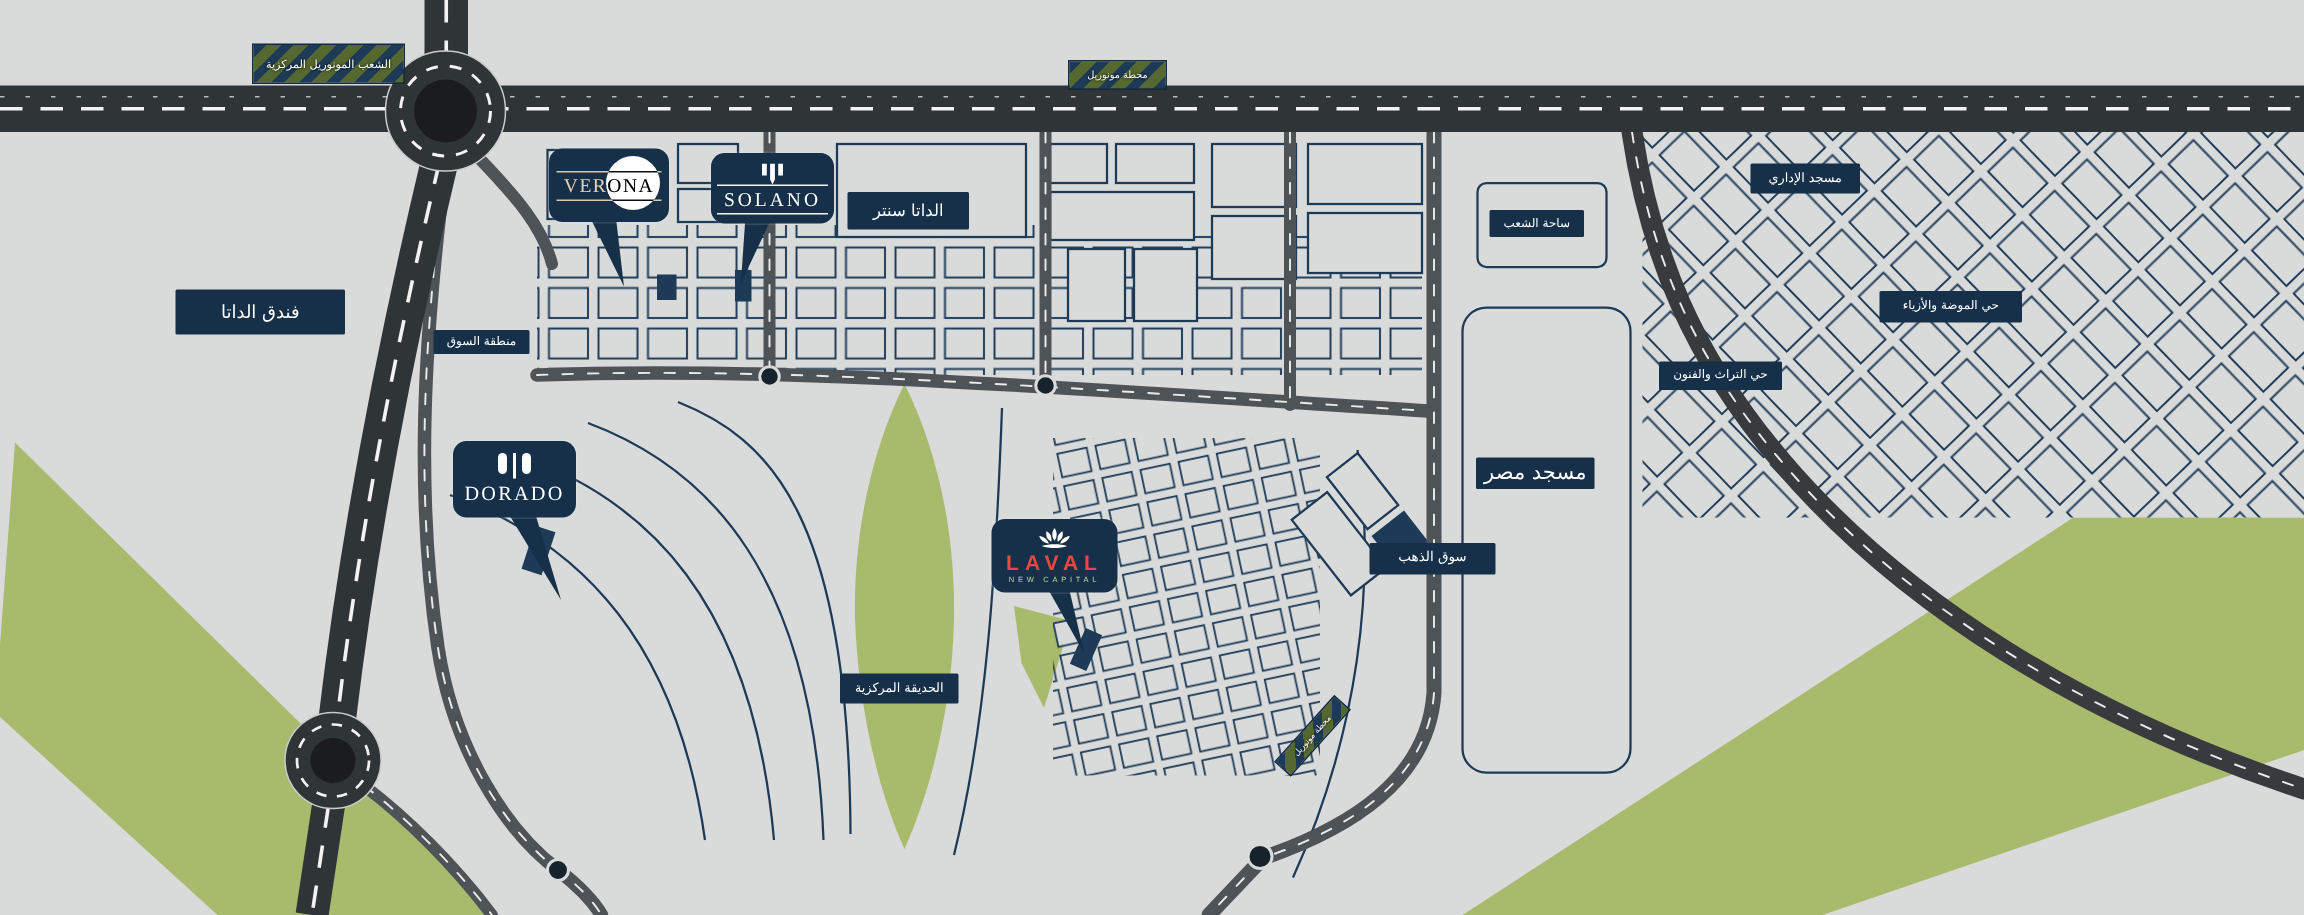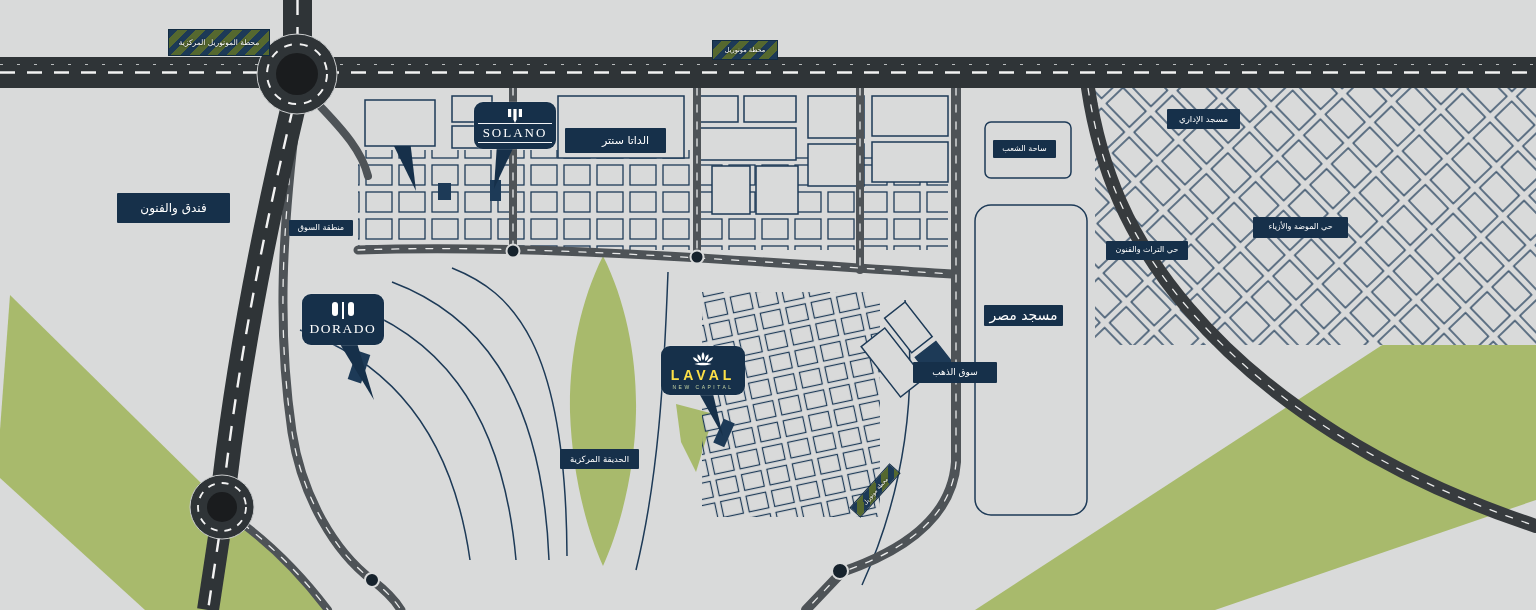--- a/index.html
+++ b/index.html
@@ -18,21 +18,21 @@
        isolation:isolate;box-shadow:0 0 0 1px rgba(255,255,255,.12);}
   .tail{position:absolute;background:#16304a;z-index:4;}
   .ruled{border-top:1px solid rgba(255,255,255,.95);border-bottom:1px solid rgba(255,255,255,.95);
        padding:1px 5px;font-family:"Liberation Serif",serif;font-size:13px;letter-spacing:1px;}
   .moon{position:absolute;width:36px;height:36px;border-radius:50%;background:#fff;
        right:6px;top:5px;z-index:0;}
   .blend{position:relative;z-index:1;mix-blend-mode:difference;}
   .dor-icon{display:flex;gap:4px;align-items:flex-start;height:17px;margin-bottom:2px;position:relative;}
   .dor-bar{width:6px;height:14px;background:#fff;border-radius:3px;}
   .dor-pin{width:2px;height:17px;background:#fff;}
-  .laval-word{font-size:14px;letter-spacing:4px;font-weight:bold;color:#fde047;line-height:1;margin-top:1px;}
+  .laval-word{font-size:14px;letter-spacing:4px;font-weight:bold;color:#ef4444;line-height:1;margin-top:1px;}
   .laval-tag{font-size:5px;letter-spacing:2.5px;color:#c6d4a4;margin-top:2px;}
   .dash{fill:none;stroke:#e9eaea;stroke-width:1.3;stroke-dasharray:7 10;}
   .mdash{fill:none;stroke:#f2f2f2;stroke-width:2.4;stroke-dasharray:15 12;}
 </style>
 </head>
 <body>
 
 <div class="map">
 
 <svg class="canvas" width="1536" height="610" viewBox="0 0 1536 610">
@@ -148,41 +148,45 @@
     <g fill="#16222c" stroke="#d9dada" stroke-width="2">
       <circle cx="513" cy="251" r="6.5"></circle>
       <circle cx="697" cy="257" r="6.5"></circle>
       <circle cx="840" cy="571" r="8"></circle>
       <circle cx="372" cy="580" r="7"></circle>
     </g>
   </g>
 </svg>
 
 <div class="badge" style="left:168px;top:29px;width:100px;height:25px;font-size:7.5px;">
-  <span dir="rtl">محطة المونوريل المركزية</span>
+  <span dir="rtl">الشعب المونوريل المركزية</span>
 </div>
 <div class="badge" style="left:712px;top:40px;width:64px;height:18px;font-size:6.5px;">
   <span dir="rtl">محطة مونوريل</span>
 </div>
 <div class="badge" style="left:845px;top:483px;width:58px;height:13px;font-size:5.5px;transform:rotate(-48deg);">
   <span dir="rtl">محطة مونوريل</span>
 </div>
 
-<div class="lbl" style="left:117px;top:193px;width:113px;height:30px;font-size:12px;" dir="rtl">فندق والفنون</div>
-<div class="lbl" style="left:565px;top:128px;width:81px;height:25px;font-size:11px;padding-left:20px;" dir="rtl">الداتا سنتر</div>
+<div class="lbl" style="left:117px;top:193px;width:113px;height:30px;font-size:12px;" dir="rtl">فندق الداتا</div>
+<div class="lbl" style="left:565px;top:128px;width:81px;height:25px;font-size:11px;" dir="rtl">الداتا سنتر</div>
 <div class="lbl" style="left:289px;top:220px;width:64px;height:16px;font-size:8px;" dir="rtl">منطقة السوق</div>
 <div class="lbl" style="left:993px;top:140px;width:63px;height:18px;font-size:8px;" dir="rtl">ساحة الشعب</div>
 <div class="lbl" style="left:1167px;top:109px;width:73px;height:20px;font-size:8.5px;" dir="rtl">مسجد الإداري</div>
-<div class="lbl" style="left:1253px;top:194px;width:95px;height:21px;font-size:8px;margin-top:23px;" dir="rtl">حي الموضة والأزياء</div>
+<div class="lbl" style="left:1253px;top:194px;width:95px;height:21px;font-size:8px;" dir="rtl">حي الموضة والأزياء</div>
 <div class="lbl" style="left:1106px;top:241px;width:82px;height:19px;font-size:8px;" dir="rtl">حي التراث والفنون</div>
 <div class="lbl" style="left:984px;top:305px;width:79px;height:21px;font-size:14px;" dir="rtl">مسجد مصر</div>
 <div class="lbl" style="left:877px;top:362px;width:84px;height:21px;font-size:9px;margin-left:36px;" dir="rtl">سوق الذهب</div>
 <div class="lbl" style="left:560px;top:449px;width:79px;height:20px;font-size:8.5px;" dir="rtl">الحديقة المركزية</div>
 
 <div class="tail" style="left:392px;top:146px;width:24px;height:45px;clip-path:polygon(8% 0,78% 0,100% 100%);"></div>
+<div class="bubble" style="left:366px;top:99px;width:80px;height:49px;">
+  <span class="moon"></span>
+  <span class="ruled blend">VERONA</span>
+</div>
 
 <div class="tail" style="left:492px;top:147px;width:24px;height:42px;clip-path:polygon(20% 0,90% 0,8% 100%);"></div>
 <div class="bubble" style="left:474px;top:102px;width:82px;height:47px;">
   <svg width="20" height="14" viewBox="0 0 20 14">
     <rect x="3" y="0" width="3.2" height="8" fill="#fff"></rect>
     <path d="M8.4 0h3.2v10.5L10 14 8.4 10.5z" fill="#fff"></path>
     <rect x="13.8" y="0" width="3.2" height="8" fill="#fff"></rect>
   </svg>
   <span class="ruled" style="letter-spacing:2px;">SOLANO</span>
 </div>

